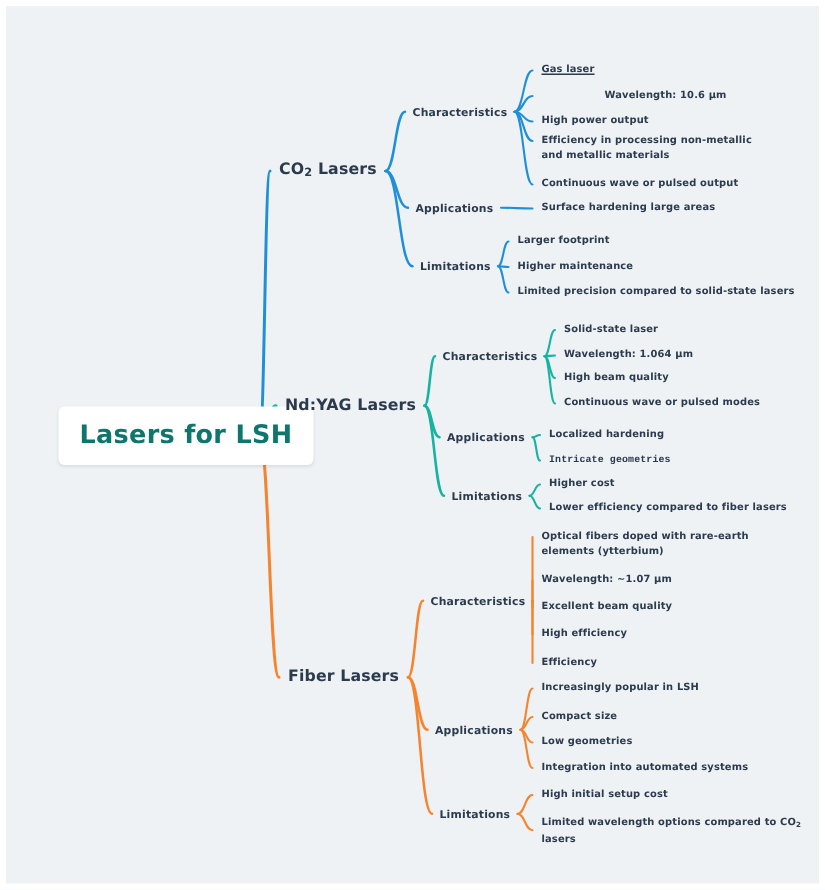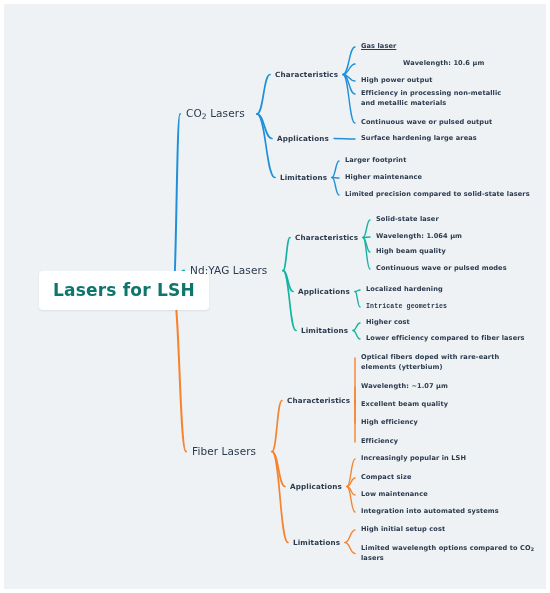--- a/index.html
+++ b/index.html
@@ -36,21 +36,21 @@
     border-radius: 4px;
     box-shadow: 0 1px 2px rgba(40,60,80,0.10);
     font-size: 17px;
     font-weight: bold;
     letter-spacing: 0.2px;
     padding: 9px 14px;
     color: #0f766e;
   }
   .branch-node {
     font-size: 10.5px;
-    font-weight: normal;
+    font-weight: bold;
     letter-spacing: 0.1px;
   }
   .cat-node {
     font-size: 7.2px;
     font-weight: bold;
     letter-spacing: 0.15px;
   }
   .leaf-node {
     font-size: 6.6px;
     font-weight: bold;
@@ -142,19 +142,19 @@
       <div class="node branch-node" style="left: 188px; top: 441px;">Fiber Lasers</div>
       <div class="node cat-node" style="left: 283px; top: 392px;">Characteristics</div>
       <div class="node leaf-node wrap" style="left: 357px; top: 349px;">Optical fibers doped with rare-earth elements (ytterbium)</div>
       <div class="node leaf-node" style="left: 357px; top: 378px;">Wavelength: ~1.07 µm</div>
       <div class="node leaf-node" style="left: 357px; top: 396px;">Excellent beam quality</div>
       <div class="node leaf-node" style="left: 357px; top: 414px;">High efficiency</div>
       <div class="node leaf-node" style="left: 357px; top: 433px;">Efficiency</div>
       <div class="node cat-node" style="left: 286px; top: 478px;">Applications</div>
       <div class="node leaf-node" style="left: 357px; top: 450px;">Increasingly popular in LSH</div>
       <div class="node leaf-node" style="left: 357px; top: 469px;">Compact size</div>
-      <div class="node leaf-node" style="left: 357px; top: 486px;">Low maintenance</div>
+      <div class="node leaf-node" style="left: 357px; top: 486px;">Low geometries</div>
       <div class="node leaf-node" style="left: 357px; top: 503px;">Integration into automated systems</div>
       <div class="node cat-node" style="left: 289px; top: 534px;">Limitations</div>
       <div class="node leaf-node" style="left: 357px; top: 521px;">High initial setup cost</div>
       <div class="node leaf-node" style="left: 357px; top: 540px;">Limited wavelength options compared to CO<sub>2</sub> lasers</div>
     </div>
 </div>
 
 </body></html>

